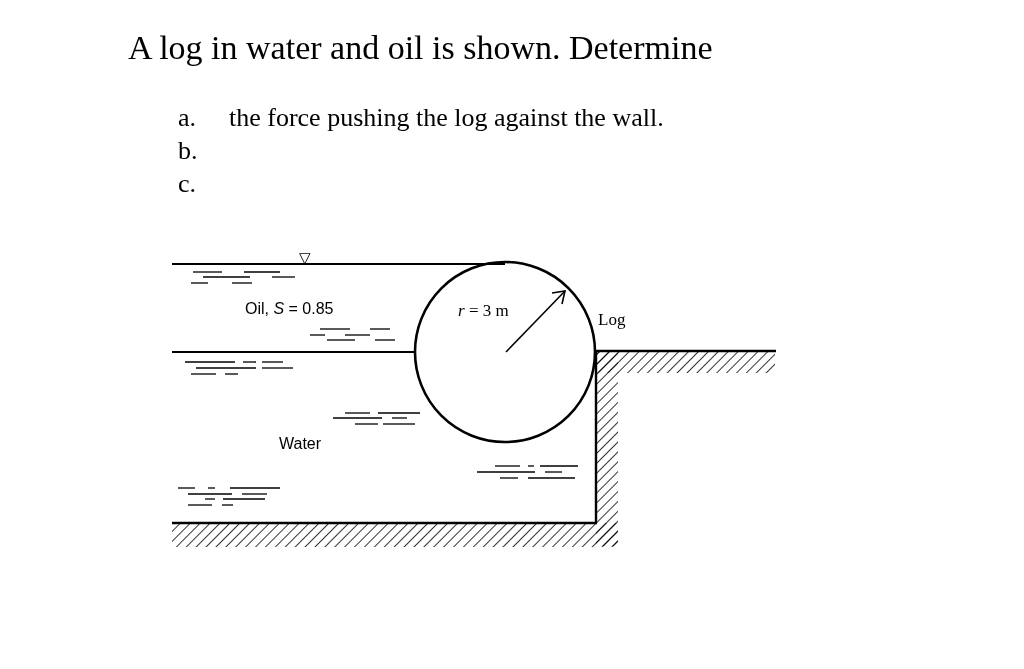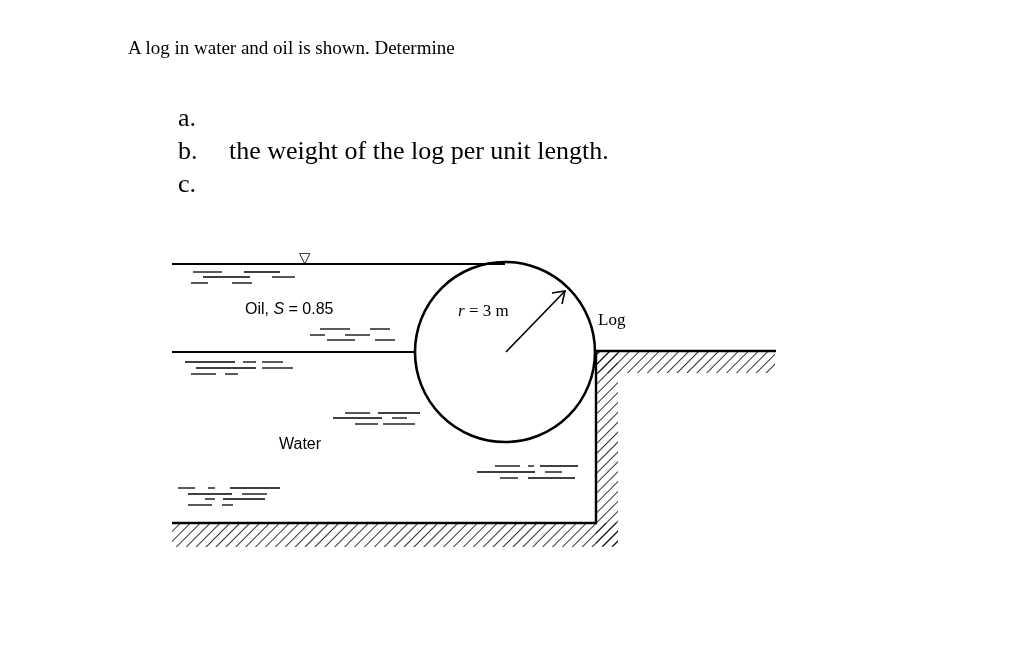--- a/index.html
+++ b/index.html
@@ -1,37 +1,37 @@
 <!DOCTYPE html>
 <html><head>
 <meta charset="utf-8">
 <style>
   html, body { margin: 0; padding: 0; background: #ffffff; }
   body { width: 1024px; height: 669px; position: relative; overflow: hidden;
          font-family: "Liberation Serif", "DejaVu Serif", serif; color: #000; }
-  .title { position: absolute; left: 128px; top: 33px; font-size: 19px; line-height: 30px; white-space: nowrap; }
+  .title { position: absolute; left: 128px; top: 33px; font-size: 34px; line-height: 30px; white-space: nowrap; }
   .q-list { position: absolute; left: 178px; top: 101px; margin: 0; padding: 0; list-style: none; }
   .q-item { display: flex; font-size: 26px; line-height: 33px; white-space: nowrap; }
   .q-letter { width: 51px; }
   svg.figure { position: absolute; left: 0; top: 0; }
   .lbl { font-family: "Liberation Sans", "DejaVu Sans", sans-serif; font-size: 16px; }
   .lbl-serif { font-family: "Liberation Serif", "DejaVu Serif", serif; font-size: 17px; }
 </style>
 </head>
 <body>
 
 <div class="title">A log in water and oil is shown. Determine</div>
 
 <ul class="q-list">
   <li class="q-item">
     <span class="q-letter">a.</span>
+    <span>the force pushing the log against the wall.</span>
   </li>
   <li class="q-item">
     <span class="q-letter">b.</span>
-    <span>the weight of the log per unit length.</span>
   </li>
   <li class="q-item">
     <span class="q-letter">c.</span>
   </li>
 </ul>
 
 <svg class="figure" width="1024" height="669" viewBox="0 0 1024 669">
   <defs>
     <pattern id="hatch" patternUnits="userSpaceOnUse" width="7" height="7" patternTransform="rotate(45)">
       <line x1="0" y1="0" x2="0" y2="7" stroke="#000" stroke-width="1.6"></line>

